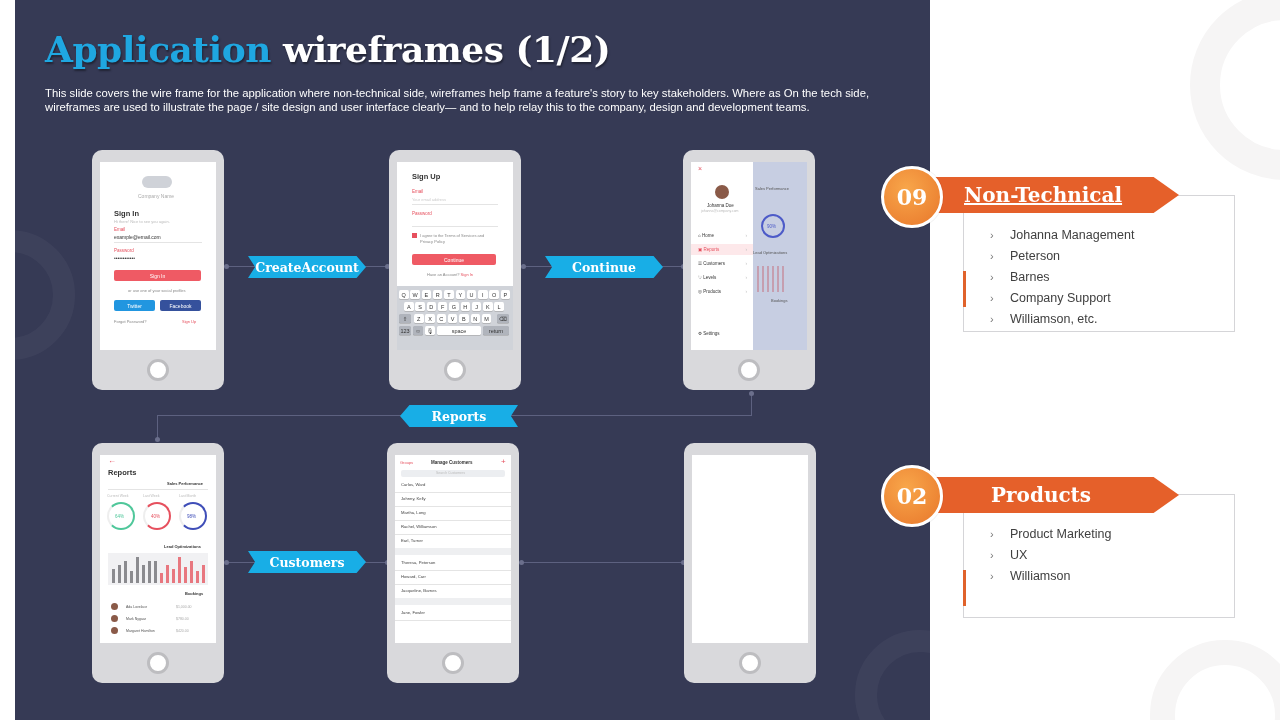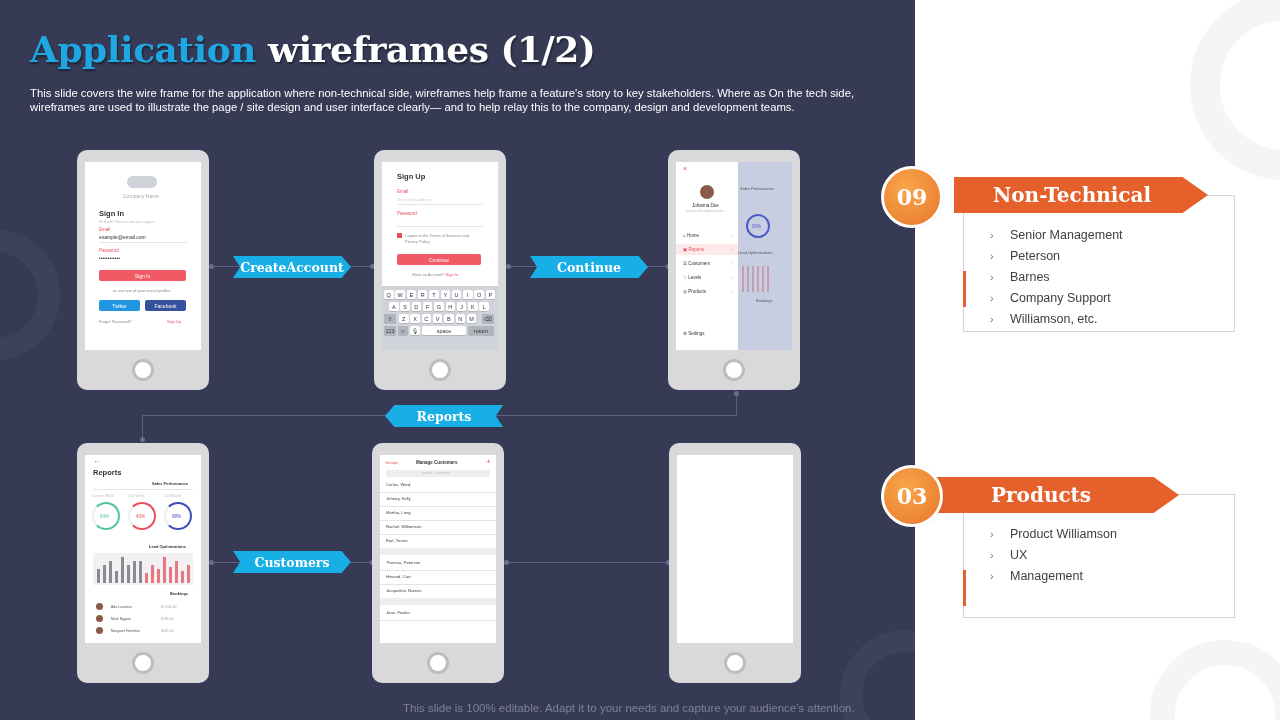--- a/index.html
+++ b/index.html
@@ -1,18 +1,18 @@
 <!DOCTYPE html>
 <html><head>
 <meta charset="utf-8">
 <style>
   * { box-sizing: border-box; margin: 0; padding: 0; }
   html, body { width: 1280px; height: 720px; overflow: hidden; }
   body { position: relative; background: #ffffff; font-family: "Liberation Sans", sans-serif; }
-  .left-panel { position: absolute; left: 0; top: 0; width: 915px; height: 720px; background: #363a55; overflow: hidden; }
+  .left-panel { position: absolute; left: 15px; top: 0; width: 915px; height: 720px; background: #363a55; overflow: hidden; }
   .gear-bg { position: absolute; border-radius: 50%; border: 22px solid rgba(255,255,255,0.04); }
   .gear-bg.g1 { left: -70px; top: 230px; width: 130px; height: 130px; }
   .gear-bg.g2 { left: 840px; top: 630px; width: 130px; height: 130px; }
   .right-gear { position: absolute; left: 1190px; top: -10px; width: 190px; height: 190px; border-radius: 50%; border: 30px solid #f6f5f5; }
   .right-gear2 { position: absolute; left: 1150px; top: 640px; width: 150px; height: 150px; border-radius: 50%; border: 25px solid #f6f5f5; }
 
   .title { position: absolute; left: 30px; top: 28px; font-family: "DejaVu Serif", serif; font-weight: bold; font-size: 36px; color: #ffffff; letter-spacing: -0.5px; text-shadow: 1px 2px 2px rgba(0,0,0,0.4); }
   .title .accent { color: #1fa7e1; }
   .subtitle { position: absolute; left: 30px; top: 86px; width: 880px; font-size: 11.3px; line-height: 14px; color: #ffffff; }
 
@@ -269,62 +269,61 @@
         </div>
     </div>
     <div class="home"></div>
   </div>
 
   <div class="phone" style="left:669px;top:443px;">
     <div class="screen"></div>
     <div class="home"></div>
   </div>
 
-  <div class="footer">This slide is 100% editable. Adapt it to your needs and capture your audience's attention.</div>
 </div>
 
 <div class="card" style="top:195px;height:137px;">
   <div class="bar" style="top:75px;height:36px;"></div>
   <ul id="cat0">
       <li>
         <span class="chev">›</span>
-        <span>Senior Management</span>
+        <span>Johanna Management</span>
       </li>
       <li>
         <span class="chev">›</span>
         <span>Peterson</span>
       </li>
       <li>
         <span class="chev">›</span>
         <span>Barnes</span>
       </li>
       <li>
         <span class="chev">›</span>
         <span>Company Support</span>
       </li>
       <li>
         <span class="chev">›</span>
         <span>Williamson, etc.</span>
       </li>
     </ul>
 </div>
-<div class="banner" style="left:954px;top:177px;width:254px;padding-left:39px;">Non-Technical</div>
+<div class="banner" style="left:925px;top:177px;width:254px;padding-left:39px;text-decoration:underline;">Non-Technical</div>
 <div class="badge-circle" style="left:881px;top:166px;">09</div>
 
 <div class="card" style="top:494px;height:124px;">
   <div class="bar" style="top:75px;height:36px;"></div>
   <ul id="cat1">
       <li>
         <span class="chev">›</span>
-        <span>Product Williamson</span>
+        <span>Product Marketing</span>
       </li>
       <li>
         <span class="chev">›</span>
         <span>UX</span>
       </li>
       <li>
         <span class="chev">›</span>
-        <span>Management</span>
+        <span>Williamson</span>
       </li>
     </ul>
 </div>
 <div class="banner" style="left:925px;top:477px;width:254px;padding-left:66px;">Products</div>
-<div class="badge-circle" style="left:881px;top:465px;">03</div>
+<div class="badge-circle" style="left:881px;top:465px;">02</div>
 
 </body></html>

